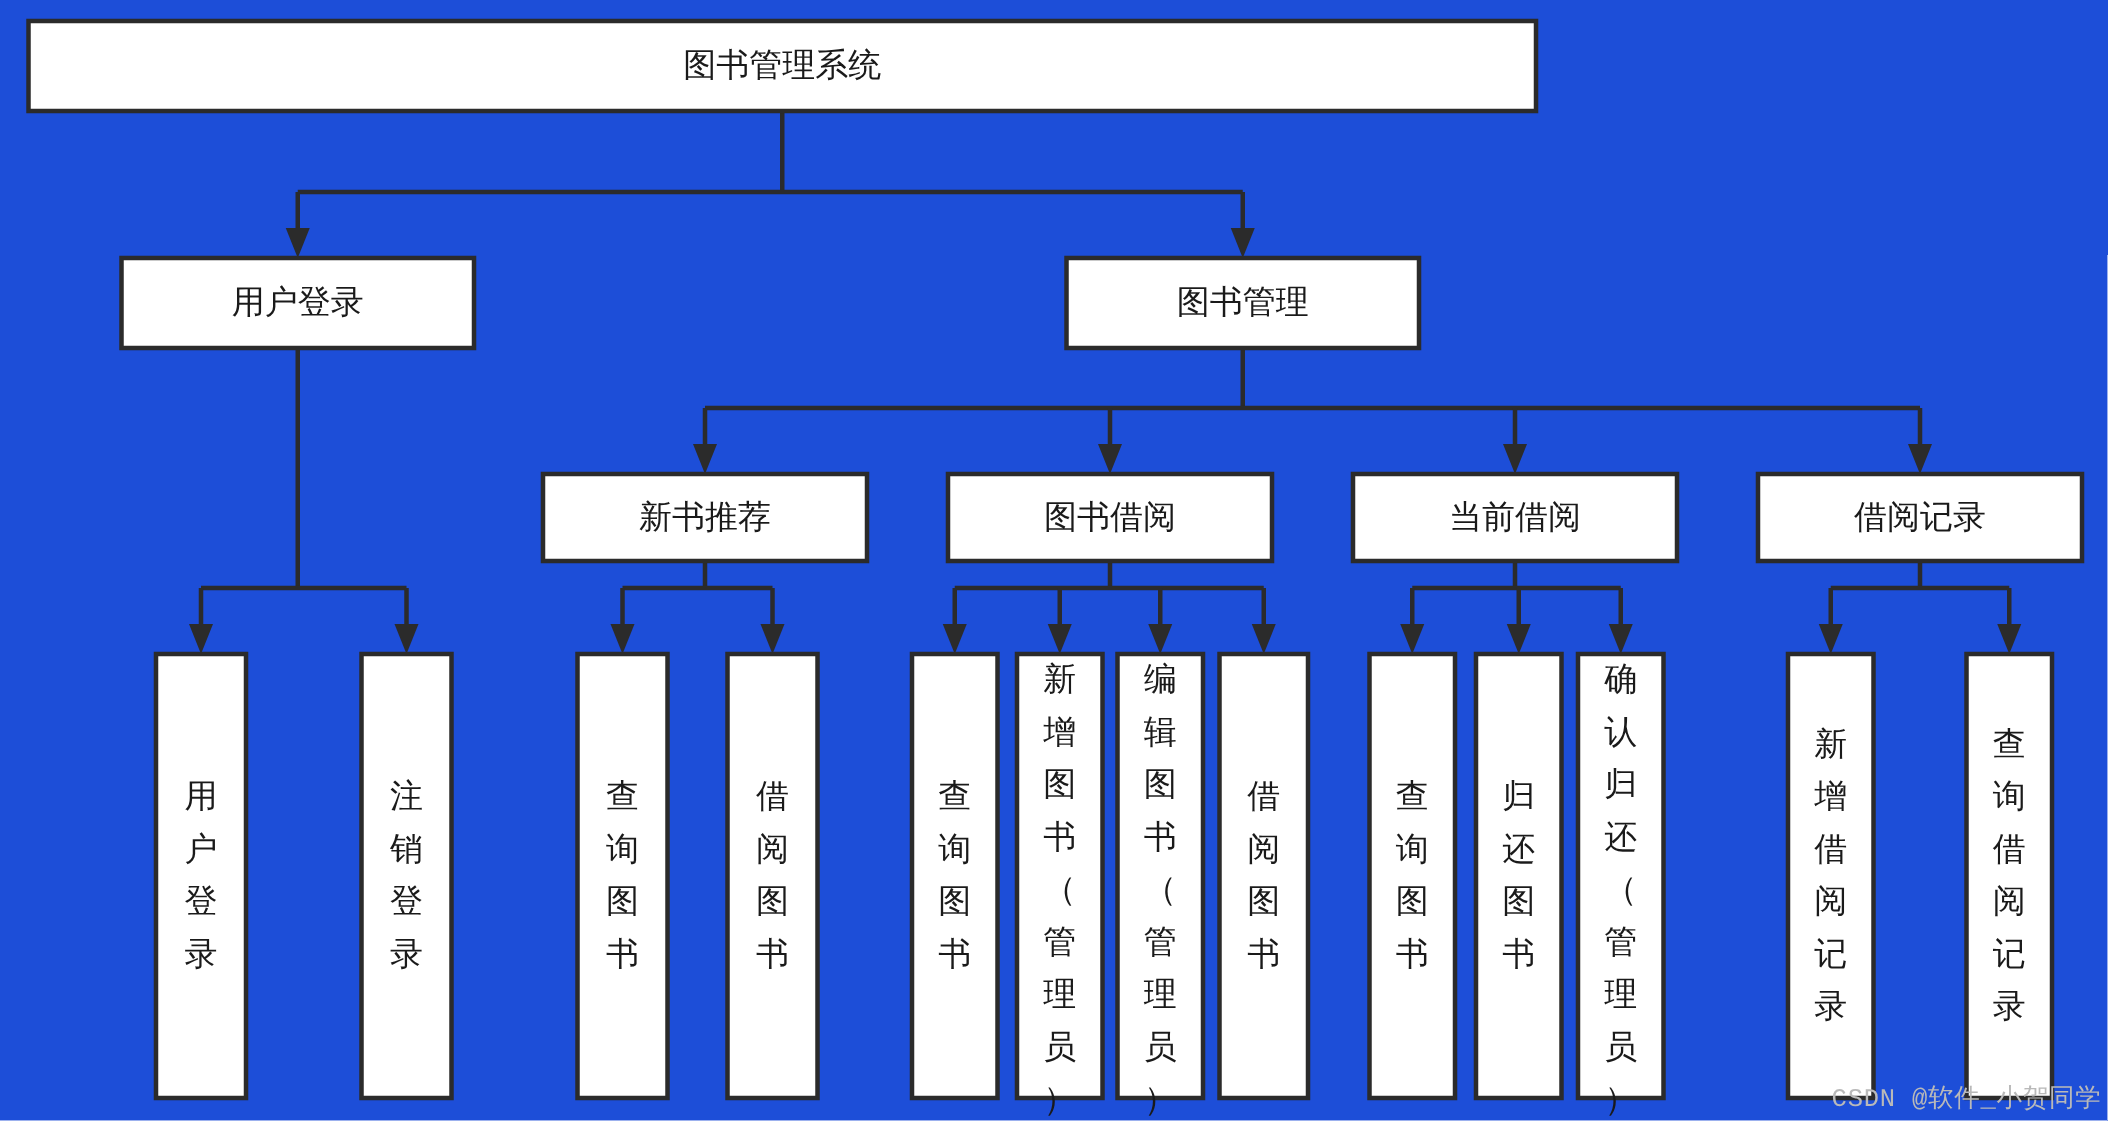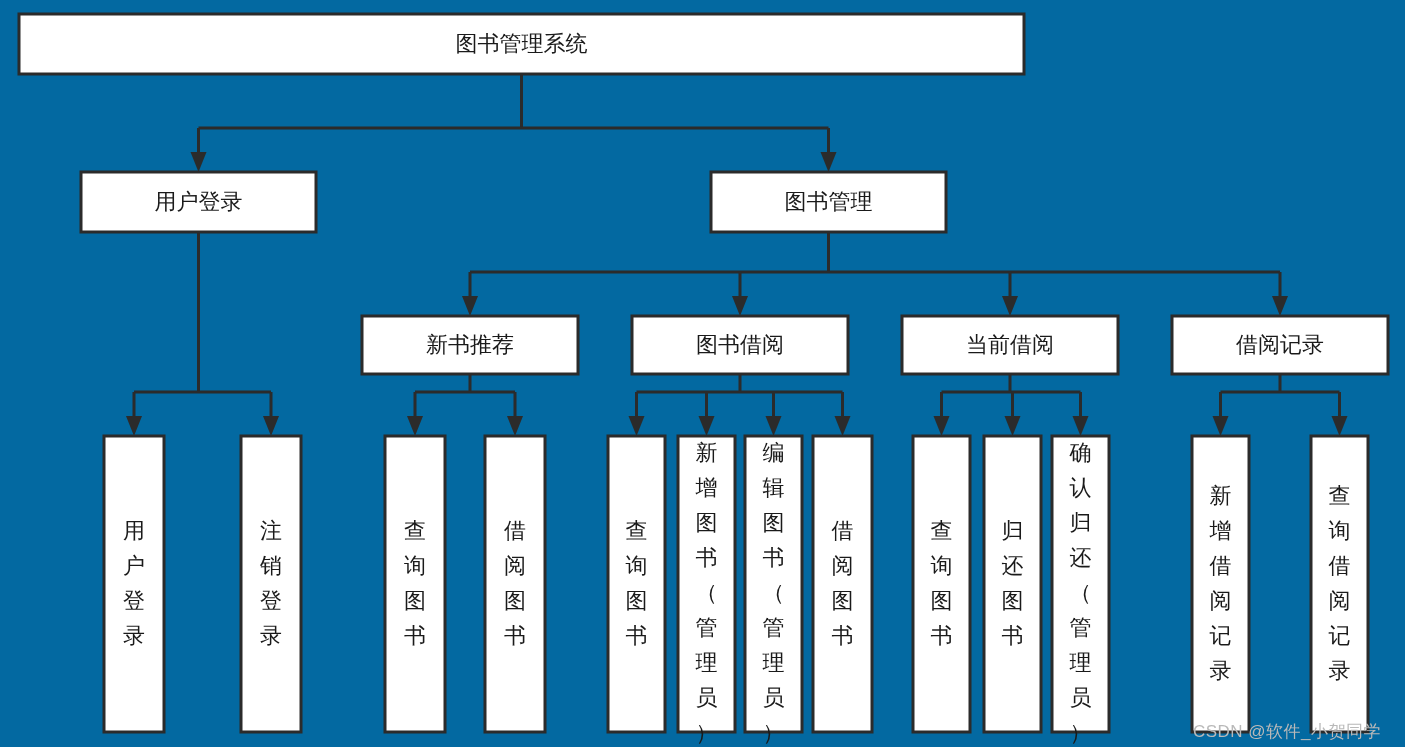--- a/index.html
+++ b/index.html
@@ -7,21 +7,21 @@
     padding: 0;
     background: #ffffff;
   }
   body {
     font-family: "Liberation Sans", "DejaVu Sans", sans-serif;
   }
   #diagram-root {
     position: relative;
     width: 1405px;
     height: 747px;
-    background: #0369a1;
+    background: #1d4ed8;
     overflow: hidden;
   }
   svg#tree-svg {
     position: absolute;
     left: 0;
     top: 0;
     width: 1405px;
     height: 747px;
   }
   .node-box {
@@ -46,23 +46,23 @@
     dominant-baseline: middle;
   }
   .node-label-vertical {
     fill: #1a1a1a;
     font-family: "Liberation Sans", "DejaVu Sans", sans-serif;
     font-size: 22px;
     text-anchor: middle;
   }
   .watermark-text {
     position: absolute;
-    right: 24px;
+    right: 4px;
     bottom: 4px;
-    font-family: Liberation Sans, sans-serif;
+    font-family: Liberation Mono, monospace;
     font-size: 17px;
     color: #b9b9b9;
     letter-spacing: 0.5px;
     white-space: nowrap;
     user-select: none;
   }
 </style>
 </head>
 <body>
 

